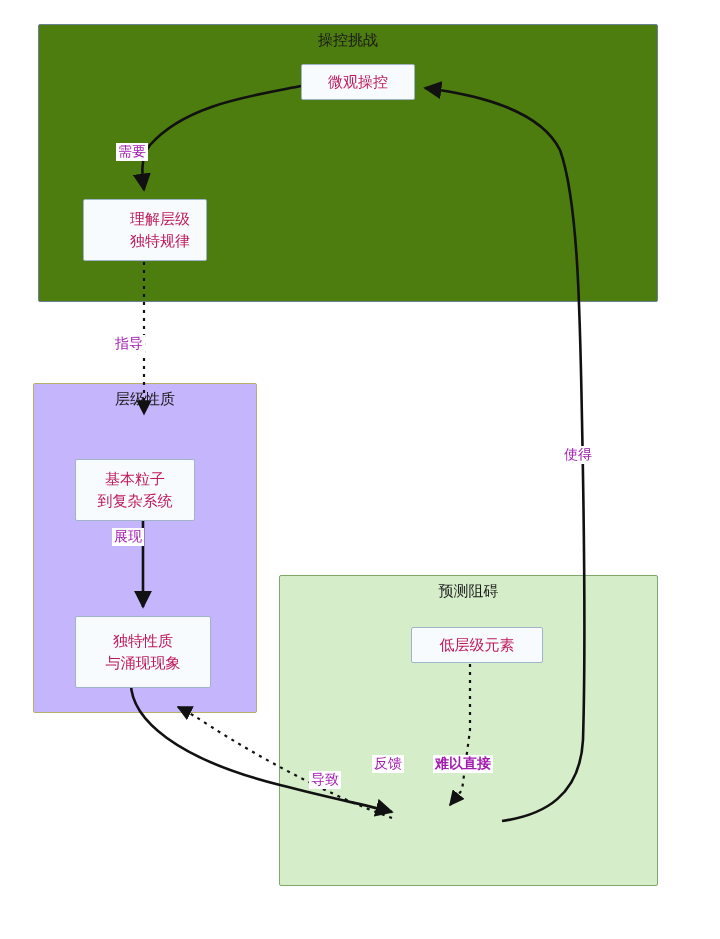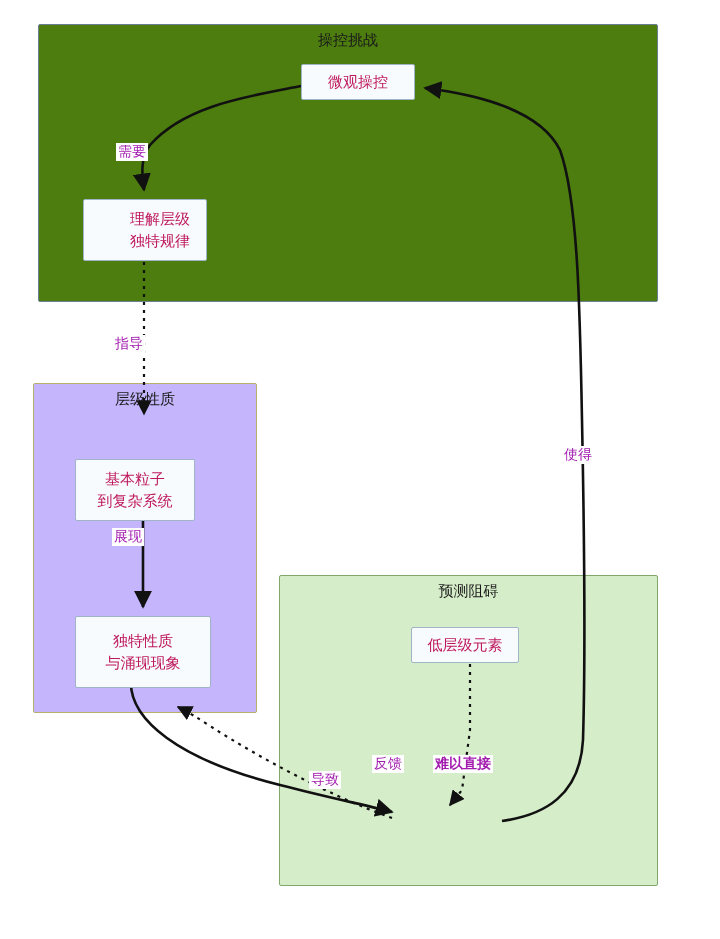--- a/index.html
+++ b/index.html
@@ -125,21 +125,21 @@
       <span>基本粒子</span>
       <span>到复杂系统</span>
     </div>
   </div>
   <div class="node" id="n3" style="left: 75px; top: 616px; width: 136px; height: 72px;">
     <div>
       <span>独特性质</span>
       <span>与涌现现象</span>
     </div>
   </div>
-  <div class="node" id="n4" style="left: 411px; top: 627px; width: 108px; height: 36px;">
+  <div class="node" id="n4" style="left: 411px; top: 627px; width: 132px; height: 36px;">
     <span>低层级元素</span>
   </div>
 
   <div class="edge-label" id="l0" style="left: 116px; top: 143px;">需要</div>
   <div class="edge-label" id="l1" style="left: 113px; top: 335px;">指导</div>
   <div class="edge-label" id="l2" style="left: 112px; top: 528px; text-align: right;">展现</div>
   <div class="edge-label" id="l3" style="left: 309px; top: 755px; margin-top: 16px;">导致</div>
   <div class="edge-label" id="l4" style="left: 372px; top: 755px;">反馈</div>
   <div class="edge-label" id="l5" style="left: 433px; top: 755px; font-weight: bold;">难以直接</div>
   <div class="edge-label" id="l6" style="left: 562px; top: 446px;">使得</div>

